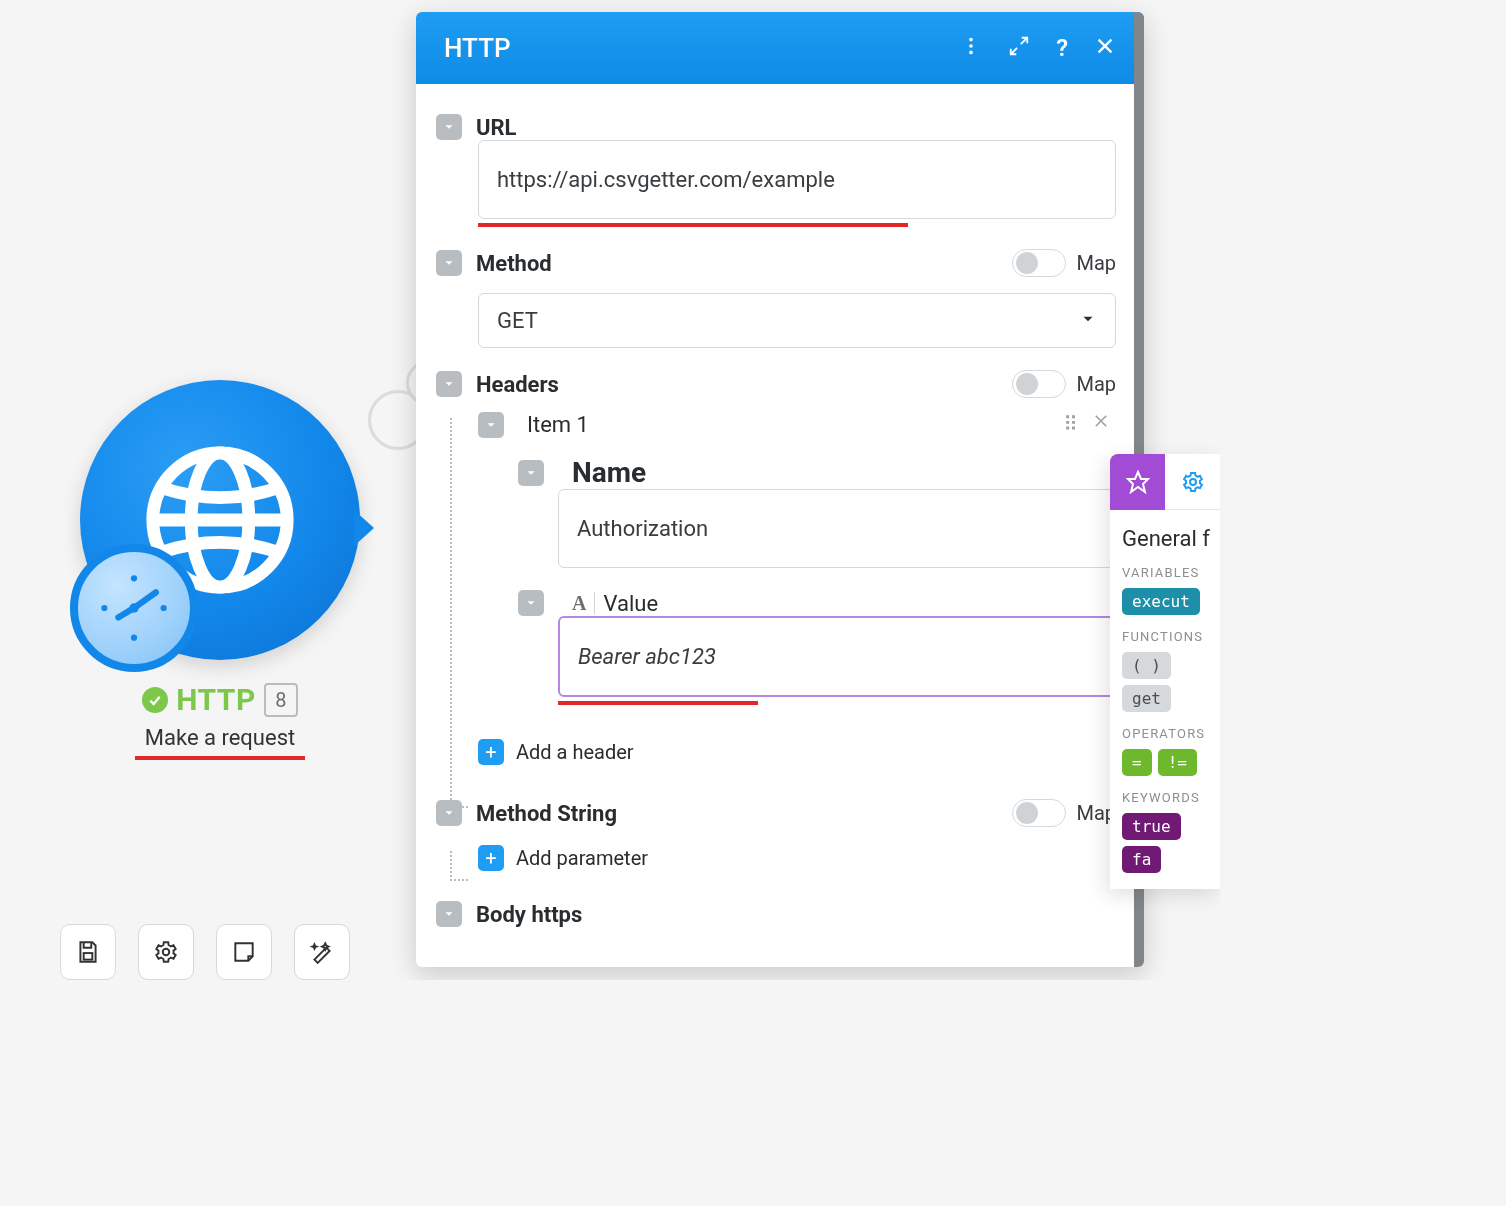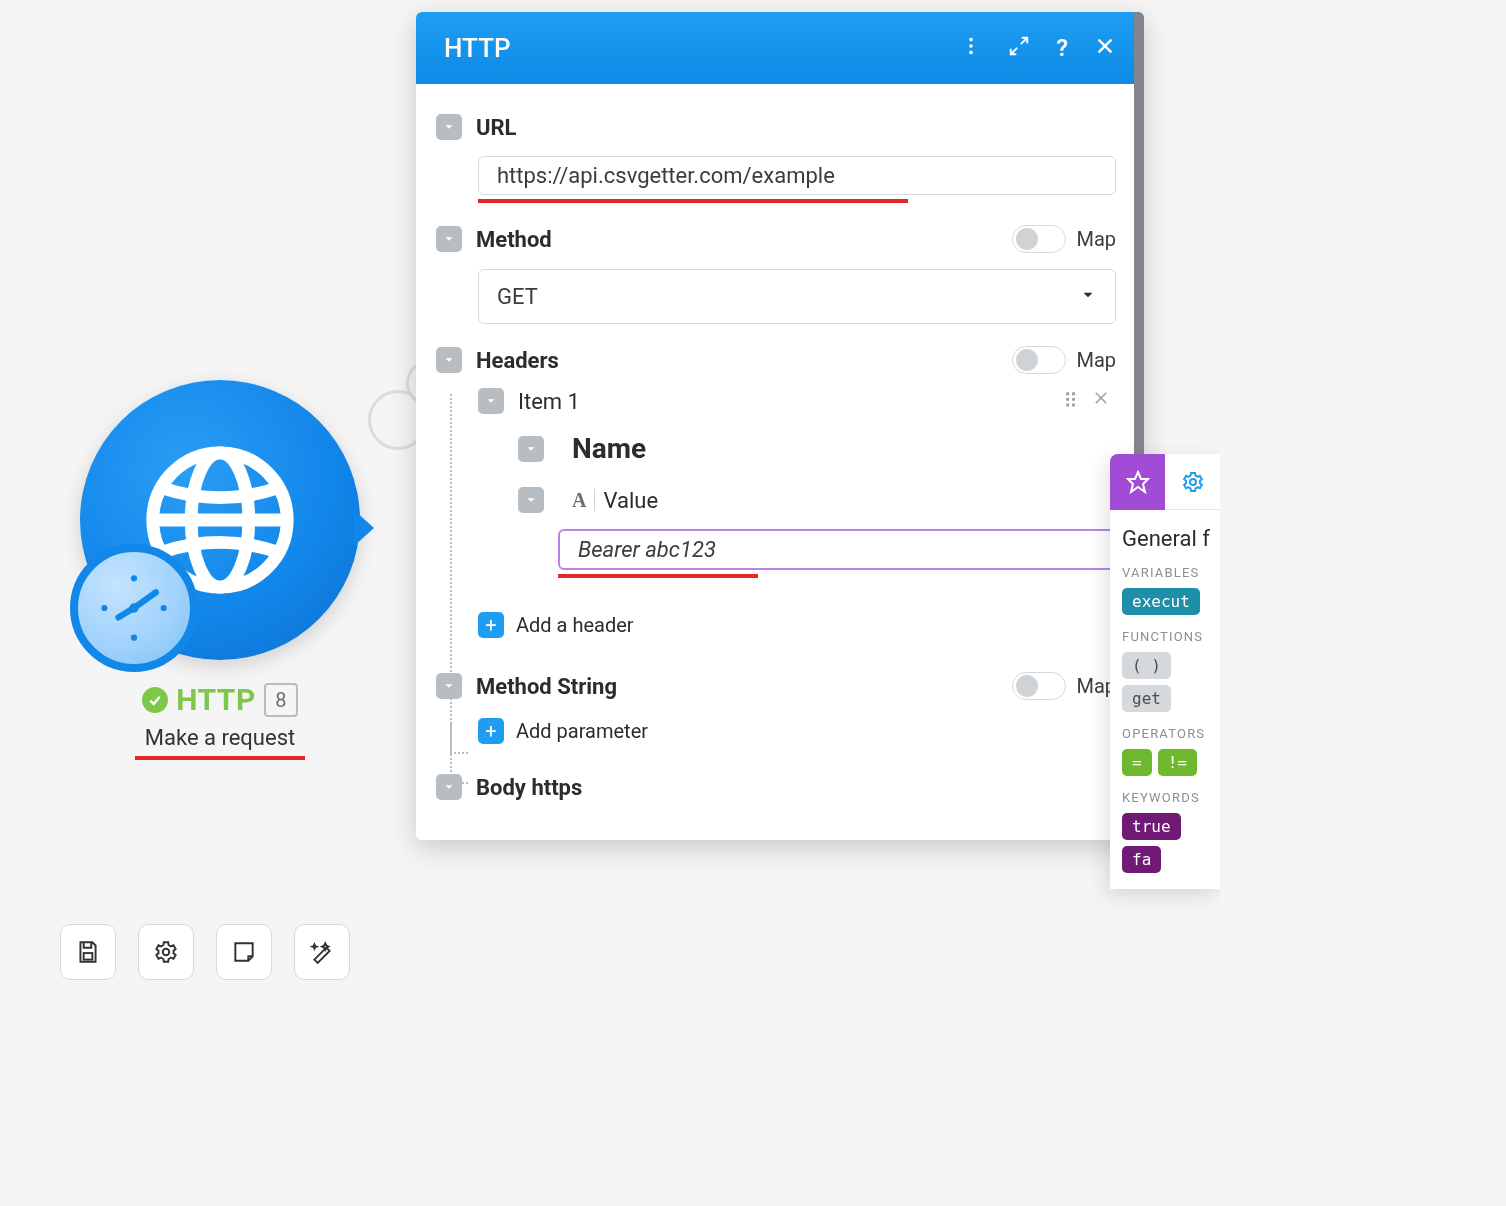--- a/index.html
+++ b/index.html
@@ -179,22 +179,21 @@
     font-size: 22px;
     color: #2a2d30;
   }
 
   .indent-1 { margin-left: 42px; }
   .indent-2 { margin-left: 82px; }
   .indent-3 { margin-left: 122px; }
 
   .text-input {
     width: 100%;
-    margin-top: 16px;
-    padding: 6px 18px;
+    padding: 26px 18px;
     font-size: 22px;
     border: 1px solid #d6d9dc;
     border-radius: 6px;
     color: #3a3d40;
     background: #fff;
     font-family: inherit;
   }
   .text-input.active {
     border: 2px solid #b884e6;
     outline: none;
@@ -228,21 +227,21 @@
     background: #cfd3d6;
     border-radius: 50%;
     position: absolute;
     top: 2px; left: 3px;
   }
   .toggle-label { font-size: 20px; color: #3a3d40; }
 
   .sect { margin-top: 22px; text-align: right; }
   .sub-field-label { font-size: 28px; font-weight: 700; color: #2a2d30; }
   .item-label { font-size: 22px; color: #2a2d30; }
-  .item-row { display: flex; align-items: center; position: relative; }
+  .item-row { display: flex; position: relative; gap: 9px; }
   .item-actions { position: absolute; right: 6px; display: flex; gap: 14px; color: #9da2a6; }
   .item-actions svg { width: 18px; height: 18px; }
   .grip { font-size: 20px; cursor: grab; }
 
   .tree-line {
     position: absolute;
     border-left: 2px dotted #b8bdc1;
   }
   .tree-elbow {
     position: absolute;
@@ -501,20 +500,23 @@
       </div>
 
       <div class="field-row indent-2" style="margin-top:18px">
         <span class="collapse-box">
           <svg viewBox="0 0 24 24">
               <path d="M6 9l6 6 6-6z"></path>
             </svg>
         </span>
         <span class="sub-field-label" style="margin-left:14px">Name</span>
       </div>
+      <div class="indent-3">
+        <input class="text-input" value="Authorization" style="">
+      </div>
 
       <div class="field-row indent-2" style="margin-top:22px">
         <span class="collapse-box">
           <svg viewBox="0 0 24 24">
               <path d="M6 9l6 6 6-6z"></path>
             </svg>
         </span>
         <span class="value-prefix" style="margin-left:14px">
           <span class="font-icon">A</span>
           <span class="vsep"></span>

